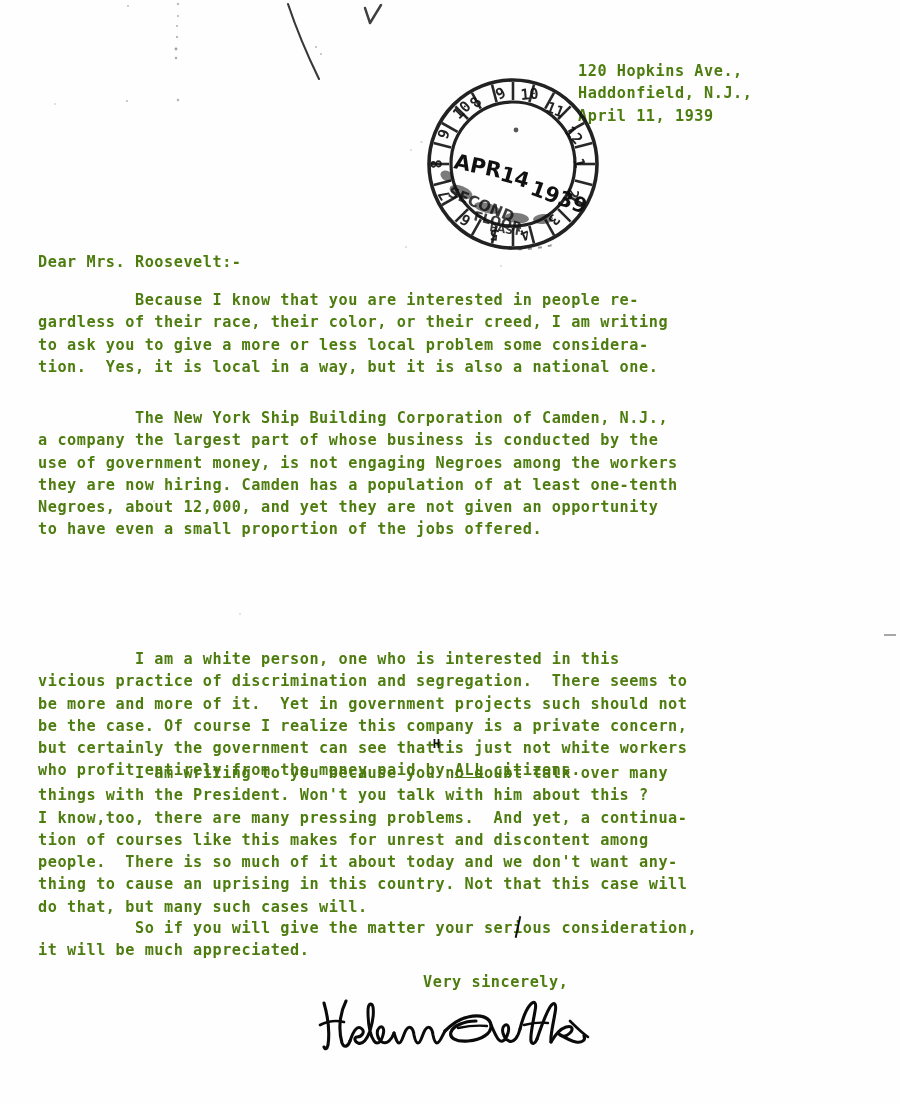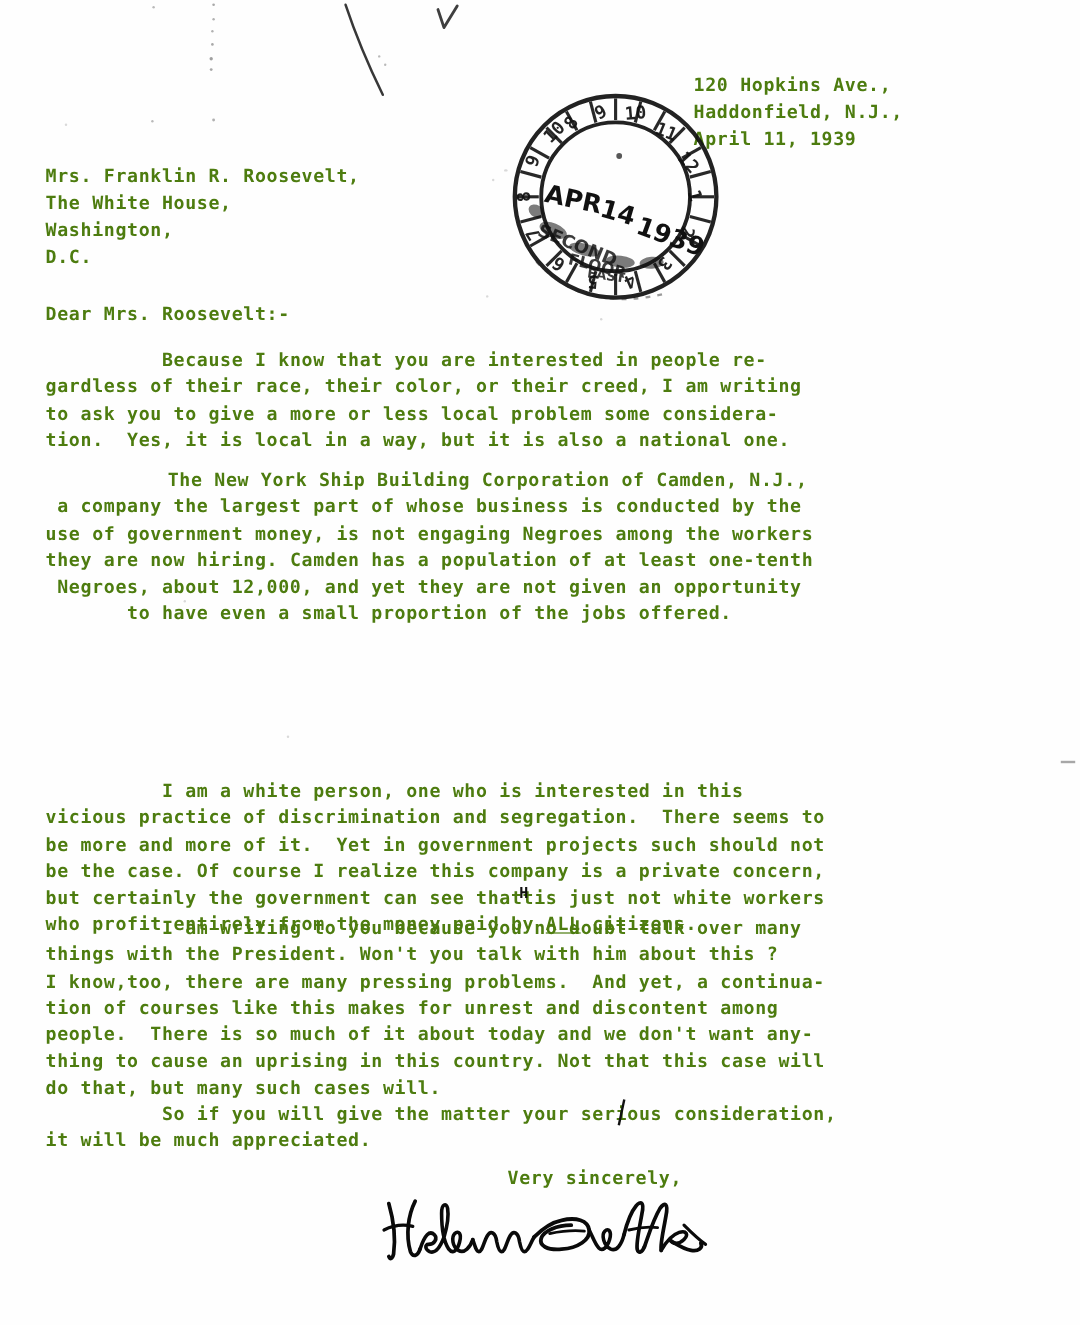--- a/index.html
+++ b/index.html
@@ -49,21 +49,21 @@
     top: 251px;
   }
 
   
   .body-par {
     left: 38px;
     white-space: pre;
   }
 
   #par-1 { top: 289px; }
-  #par-2 { top: 389px; text-align: center; }
+  #par-2 { top: 407px; }
   #par-3 { top: 523px; }
   #par-4 { top: 648px; }
   #par-5 { top: 762px; }
   #par-6 { top: 917px; }
 
   .underlined { text-decoration: underline; text-underline-offset: 2px; }
 
   
   .overstrike {
     position: relative;
@@ -265,24 +265,20 @@
       <ellipse cx="100" cy="150" rx="12" ry="5" transform="rotate(6 100 150)"></ellipse>
       <ellipse cx="126" cy="151" rx="10" ry="5" transform="rotate(-4 126 151)"></ellipse>
       <ellipse cx="30" cy="108" rx="7" ry="5" transform="rotate(30 30 108)"></ellipse>
     </g>
 
     <path d="M 30 150 Q 70 194 140 176" stroke="#222" stroke-width="2" fill="none" opacity="0.45" stroke-dasharray="4 6"></path>
 
     <circle cx="99" cy="62" r="2.4" fill="#111" opacity="0.7"></circle>
   </svg>
 
-  <div class="typed-block" id="inside-address">Mrs. Franklin R. Roosevelt,
-The White House,
-Washington,
-D.C.</div>
 
   <div class="typed-block" id="salutation">Dear Mrs. Roosevelt:-</div>
 
   <div class="typed-block body-par" id="par-1">          Because I know that you are interested in people re-
 gardless of their race, their color, or their creed, I am writing
 to ask you to give a more or less local problem some considera-
 tion.  Yes, it is local in a way, but it is also a national one.</div>
 
   <div class="typed-block body-par" id="par-2">          The New York Ship Building Corporation of Camden, N.J.,
 a company the largest part of whose business is conducted by the

